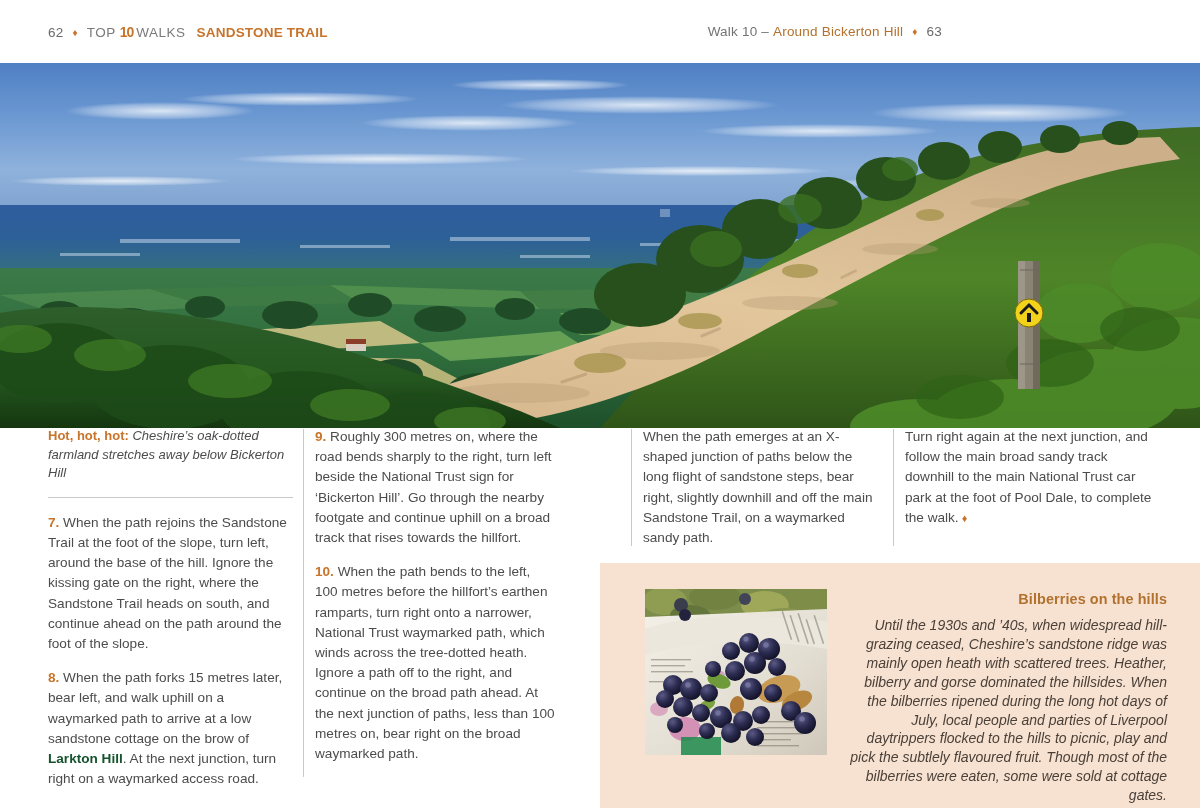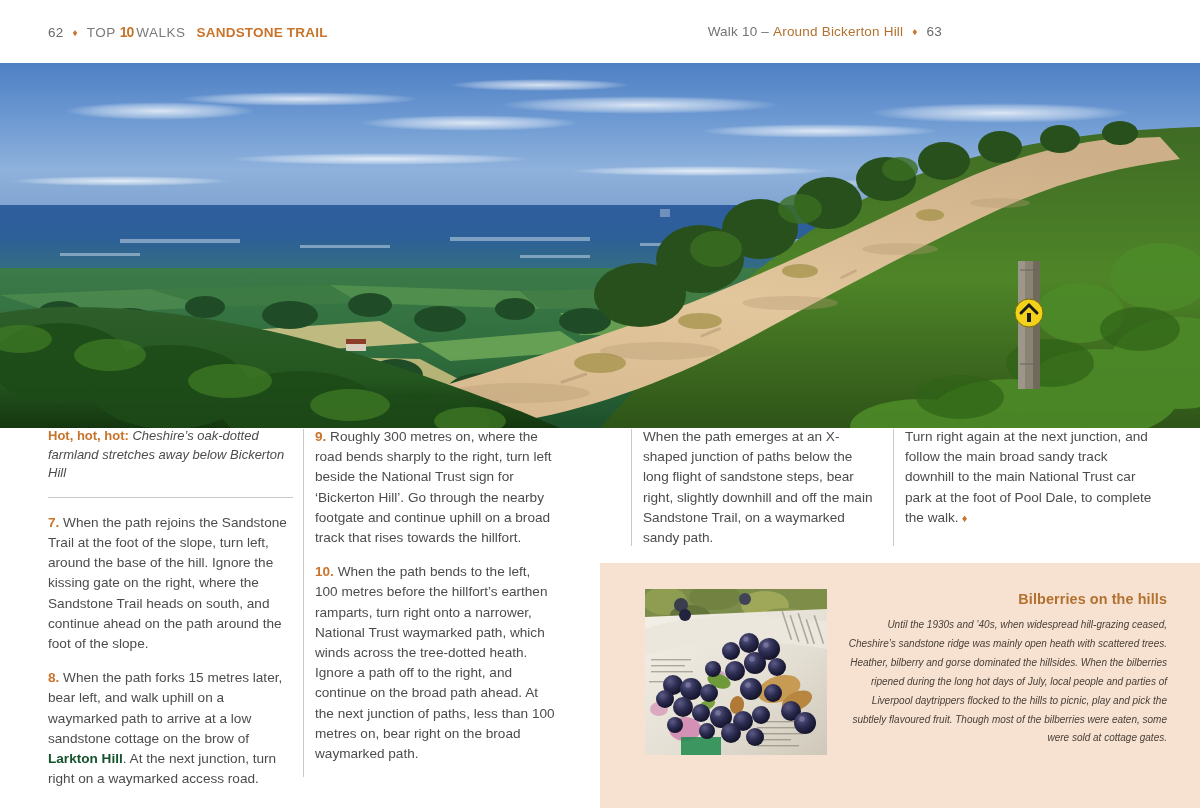--- a/index.html
+++ b/index.html
@@ -171,21 +171,21 @@
   }
   .feature-title {
     color: #b2712e;
     font-weight: 700;
     font-size: 14.4px;
     letter-spacing: .1px;
     margin-bottom: 9px;
   }
   .feature-body {
     font-style: italic;
-    font-size: 10px;
+    font-size: 14px;
     line-height: 18.9px;
     color: #4a4038;
   }
 </style>
 </head>
 <body>
 
 <div class="page">
 
   <div class="running-head">

